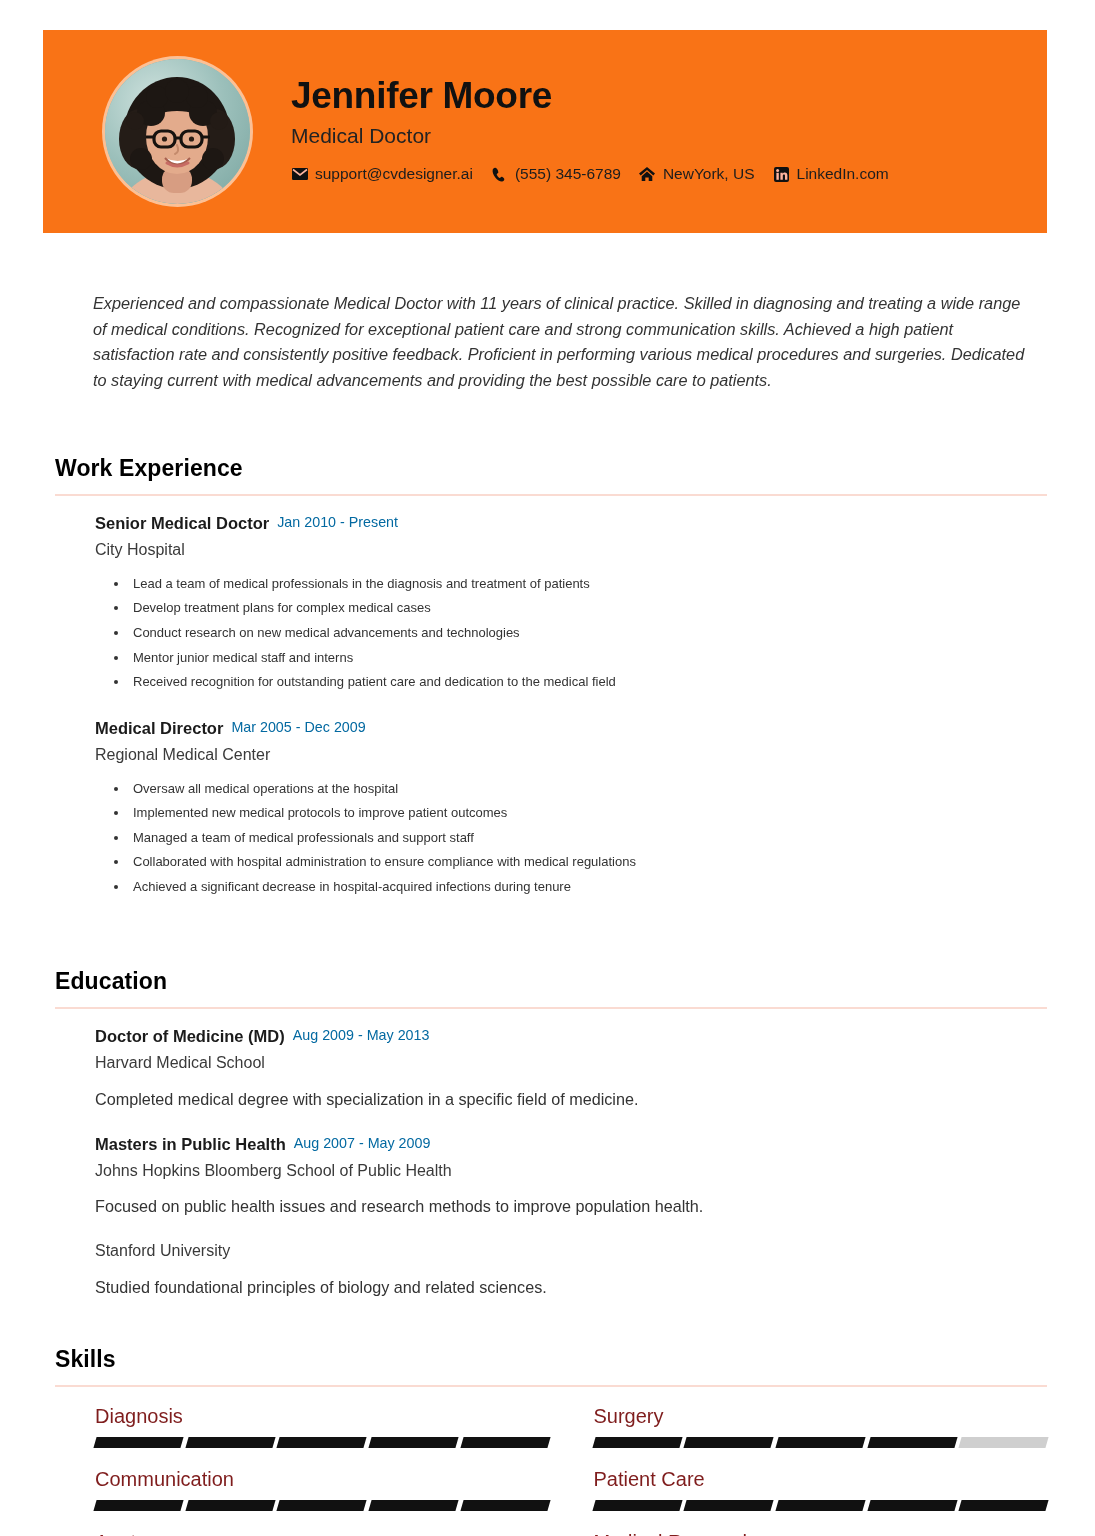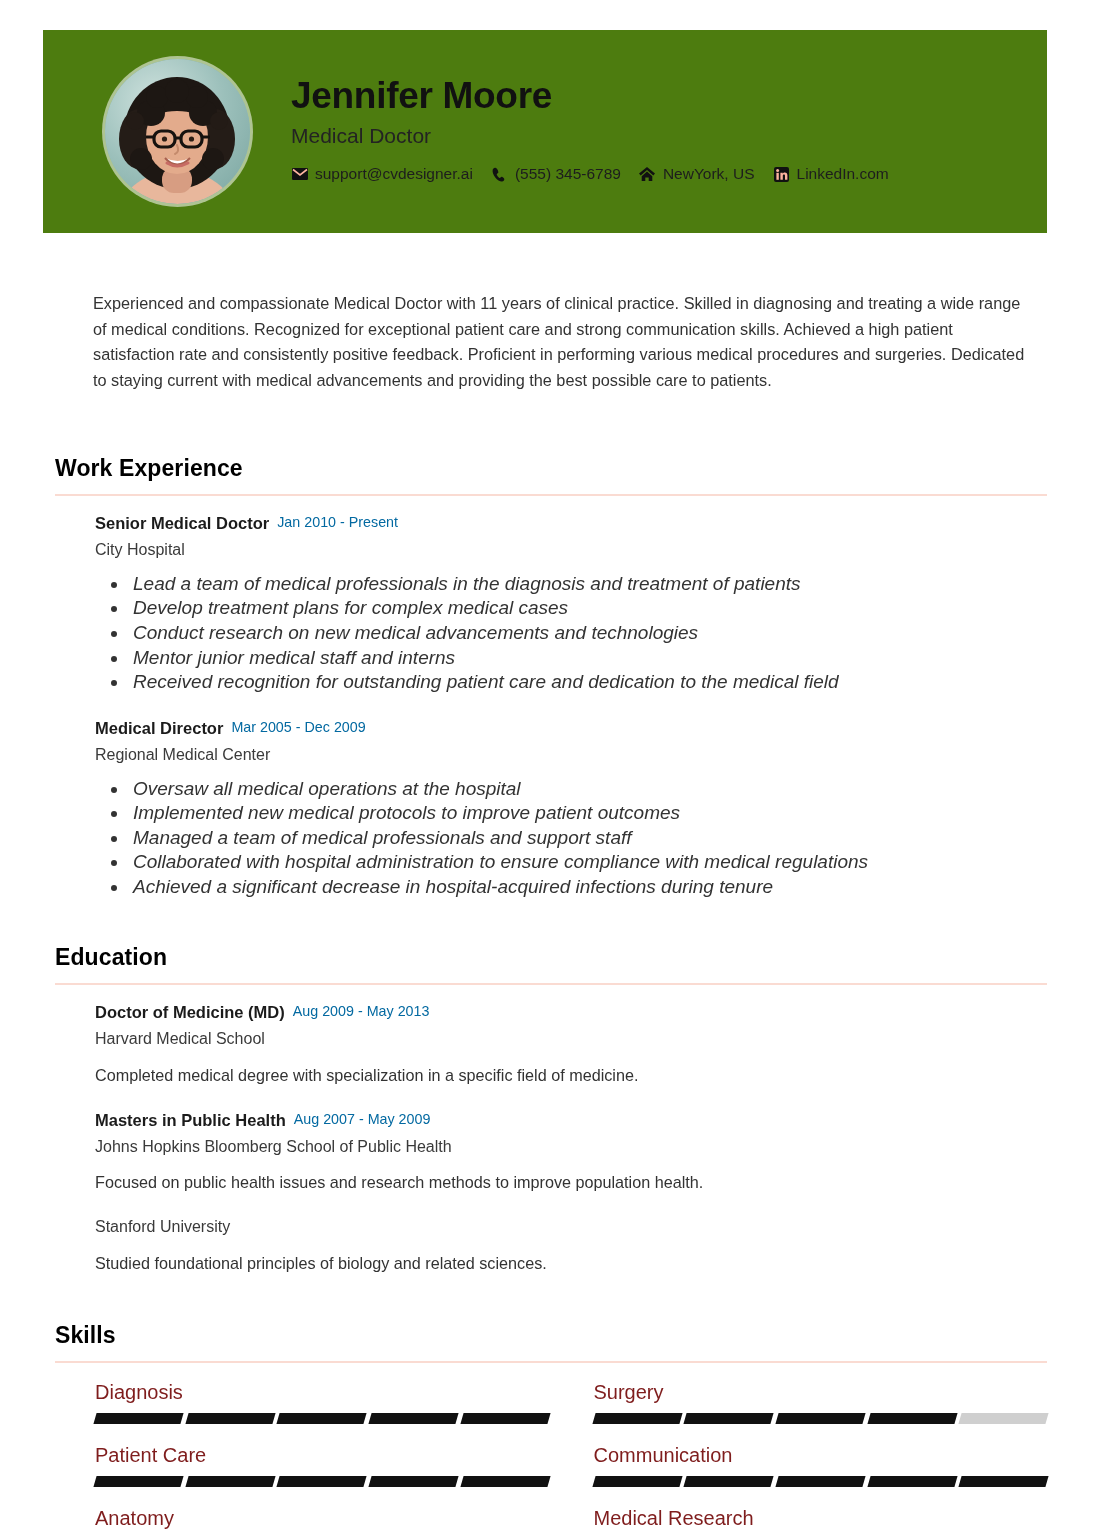--- a/index.html
+++ b/index.html
@@ -9,21 +9,21 @@
     font-family:"Liberation Sans", sans-serif;
     color:#2d2d2d;
     -webkit-font-smoothing:antialiased;
   }
   .page { width:1095px; min-height:1536px; background:#fff; position:relative; padding-bottom:4px; }
 
   
   .header {
     margin:30px 48px 0 43px;
     height:203px;
-    background:#4d7c0f;
+    background:#f97316;
     display:flex;
     align-items:center;
     padding-left:62px;
   }
   .avatar {
     width:145px; height:145px;
     border-radius:50%;
     flex:0 0 145px;
     overflow:hidden;
     position:relative;
@@ -58,51 +58,51 @@
   .contact .ci { display:inline-flex; align-items:center; justify-content:center; width:17px; height:15px; }
   .contact .ci svg { display:block; }
 
   
   .summary {
     margin:58px 70px 0 93px;
     font-size:16.3px;
     line-height:25.5px;
     color:#333;
     text-align:left;
+    font-style:italic;
   }
 
   .section { margin:0 48px 0 55px; }
   .section.work { margin-top:62px; }
-  .section.education { margin-top:44px; }
+  .section.education { margin-top:68px; }
   .section.skills { margin-top:47px; }
 
   .section-title {
     font-size:23px;
     font-weight:bold;
     color:#000000;
     letter-spacing:.1px;
     padding-bottom:12px;
   }
   .section-rule { height:2px; background:#fadbd2; width:100%; }
 
   .entries { padding-top:16px; }
   .entry { padding-left:40px; margin-bottom:8px; position:relative; }
   .entry + .entry { margin-top:22px; }
   .entry-head { display:flex; align-items:flex-start; justify-content:flex-start; gap:8px; }
   .entry-title { font-size:16.5px; font-weight:bold; color:#1b1b1b; line-height:1.35; }
   .entry-date { font-size:14.3px; color:#0369a1; white-space:nowrap; padding-top:2px; }
   .entry-org { font-size:16px; color:#3a3a3a; margin-top:5px; line-height:1.35; }
   .bullets { margin:11px 0 0 34px; }
   .bullets li {
-    font-size:19px;
+    font-size:13px;
     line-height:24.6px;
     color:#333;
     list-style:disc;
     padding-left:4px;
-    font-style:italic;
   }
   .entry-desc { font-size:16.2px; line-height:24px; color:#333; margin-top:13px; }
 
   
   .skills-grid {
     padding-top:18px;
     padding-left:40px;
     display:grid;
     grid-template-columns:1fr 1fr;
     column-gap:45px;
@@ -317,40 +317,40 @@
           <div class="skill-name">Surgery</div>
           <div class="skill-bar">
             <span class="seg on"></span>
             <span class="seg on"></span>
             <span class="seg on"></span>
             <span class="seg on"></span>
             <span class="seg"></span>
           </div>
         </div>
         <div class="skill">
+          <div class="skill-name">Communication</div>
+          <div class="skill-bar">
+            <span class="seg on"></span>
+            <span class="seg on"></span>
+            <span class="seg on"></span>
+            <span class="seg on"></span>
+            <span class="seg on"></span>
+          </div>
+        </div>
+        <div class="skill">
           <div class="skill-name">Patient Care</div>
           <div class="skill-bar">
             <span class="seg on"></span>
             <span class="seg on"></span>
             <span class="seg on"></span>
             <span class="seg on"></span>
             <span class="seg on"></span>
           </div>
         </div>
         <div class="skill">
-          <div class="skill-name">Communication</div>
-          <div class="skill-bar">
-            <span class="seg on"></span>
-            <span class="seg on"></span>
-            <span class="seg on"></span>
-            <span class="seg on"></span>
-            <span class="seg on"></span>
-          </div>
-        </div>
-        <div class="skill">
           <div class="skill-name">Anatomy</div>
         </div>
         <div class="skill">
           <div class="skill-name">Medical Research</div>
         </div>
       </div>
   </div>
 
 </div>
 

